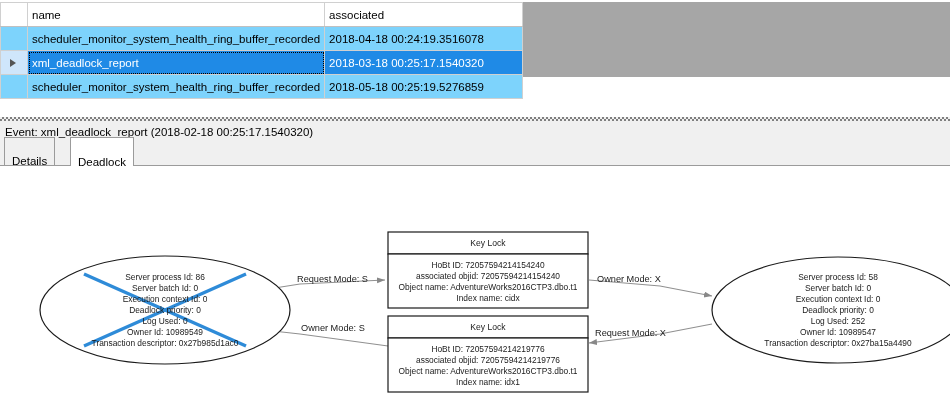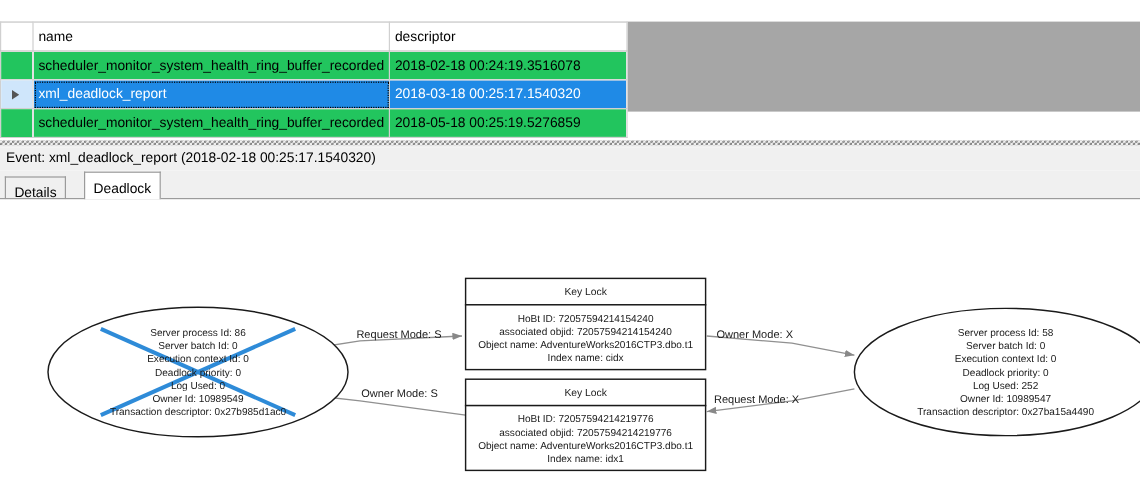--- a/index.html
+++ b/index.html
@@ -13,29 +13,29 @@
   
   .info-bar{
     position:absolute;left:0;top:0;width:950px;height:18px;
     background:#ffffe1;border-bottom:1px solid #d6d6b0;
     box-sizing:border-box;
   }
   .info-bar .txt{position:absolute;left:6px;top:3px;font-size:11.5px;color:#000;}
 
   
   .grid-wrap{
-    position:absolute;left:0;top:18px;width:950px;height:75px;
+    position:absolute;left:0;top:2px;width:950px;height:75px;
     background:#a6a6a6;
   }
   table.grid{border-collapse:collapse;table-layout:fixed;background:#fff;}
   table.grid td,table.grid th{
     border:1px solid #d0d0d0;
     padding:0 4px;height:23px;font-size:11.5px;font-weight:normal;
     text-align:left;white-space:nowrap;overflow:hidden;vertical-align:middle;
-    background:#22c55e;
+    background:#7dd3fc;
   }
   table.grid th{border-bottom:1px solid #c0c0c0;background:#fff;}
   col.c-sel{width:27px;}
   col.c-name{width:277px;}
   col.c-ts{width:198px;}
   td.sel-cell{position:relative;padding:0;background:#fff;}
   tr.selected td{background:#1f8ae6;color:#fff;}
   tr.selected td.sel-cell{background:#cfe6fb;}
   td.focus-cell{outline:1px dotted #000;outline-offset:-2px;}
   .arrow-glyph{
@@ -63,21 +63,21 @@
     position:absolute;left:0;top:123px;width:950px;height:19px;
     background:#f0f0f0;
   }
   .event-line .txt{position:absolute;left:5px;top:3px;font-size:11.5px;}
 
   
   .tabstrip{position:absolute;left:0;top:142px;width:950px;height:24px;background:#f0f0f0;}
   .tab{
     position:absolute;bottom:0;height:19px;box-sizing:border-box;
     border:1px solid #9b9b9b;border-bottom:none;background:#f0f0f0;
-    font-size:11.5px;padding:4px 7px;line-height:18px;color:#000;
+    font-size:11.5px;padding:14px 7px;line-height:18px;color:#000;
   }
   .tab.active{
     height:23px;line-height:21px;background:#ffffff;border-color:#9b9b9b;z-index:3;
   }
   .tab-details{left:4px;}
   .tab-deadlock{left:49px;margin-left:21px;}
   .tabstrip .underline{
     position:absolute;left:0;bottom:0;width:950px;height:1px;background:#9b9b9b;z-index:1;
   }
 
@@ -102,28 +102,28 @@
     <table class="grid">
       <colgroup>
           <col class="c-sel">
           <col class="c-name">
           <col class="c-ts">
         </colgroup>
       <thead>
         <tr>
           <th></th>
           <th>name</th>
-          <th>descriptor</th>
+          <th>associated</th>
         </tr>
       </thead>
       <tbody>
         <tr>
           <td class="sel-cell"></td>
           <td>scheduler_monitor_system_health_ring_buffer_recorded</td>
-          <td>2018-02-18 00:24:19.3516078</td>
+          <td>2018-04-18 00:24:19.3516078</td>
         </tr>
         <tr class="selected">
           <td class="sel-cell">
             <span class="arrow-glyph"></span>
           </td>
           <td class="focus-cell">xml_deadlock_report</td>
           <td>2018-03-18 00:25:17.1540320</td>
         </tr>
         <tr>
           <td class="sel-cell"></td>

